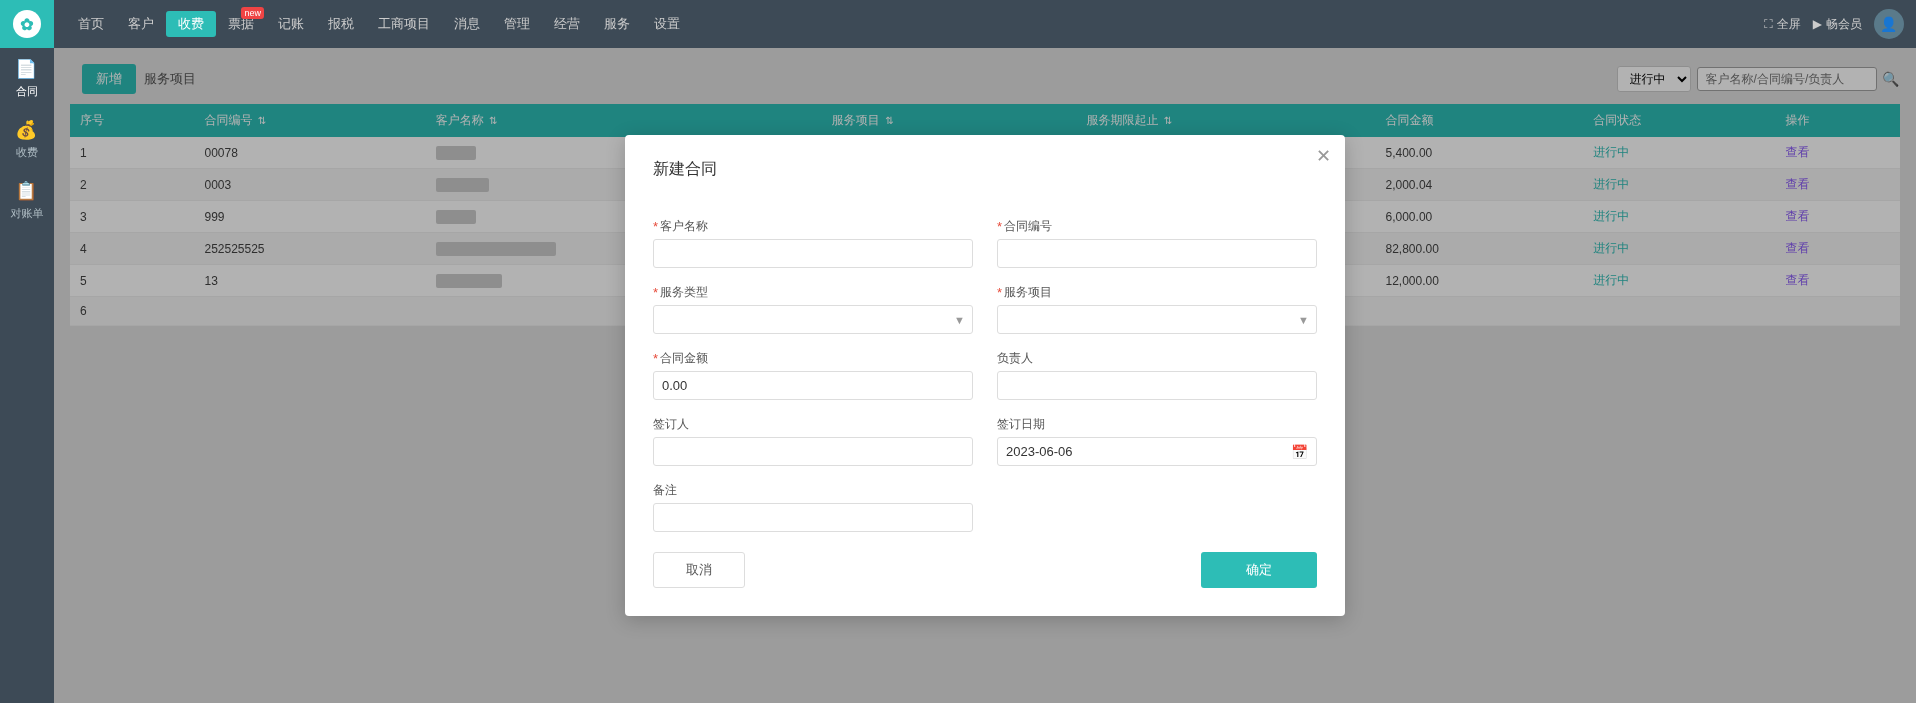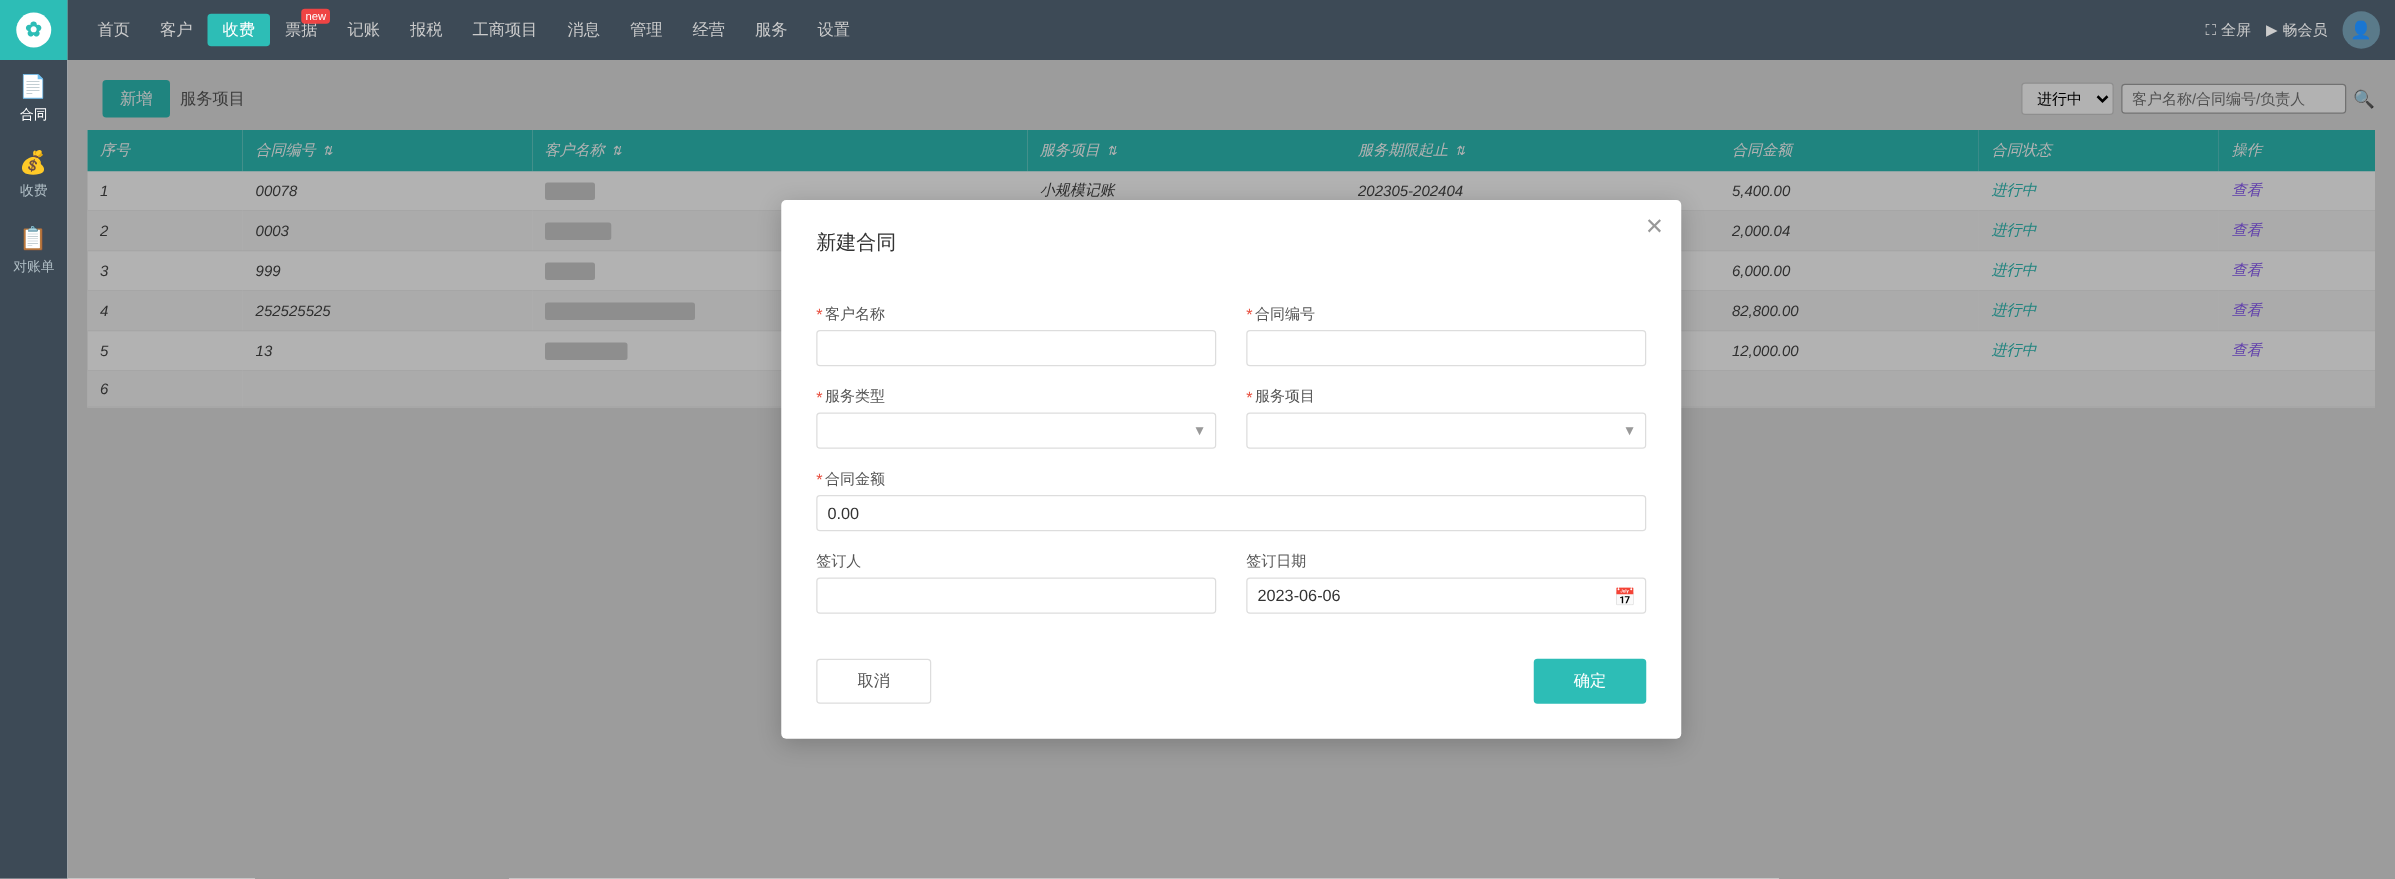--- a/index.html
+++ b/index.html
@@ -175,21 +175,20 @@
       color: #666;
       font-size: 14px;
     }
 
     
     .data-table {
       width: 100%;
       border-collapse: collapse;
       background: white;
       font-size: 12px;
-      font-style: italic;
     }
     .data-table thead tr {
       background: #2dbdb6;
       color: white;
     }
     .data-table thead th {
       padding: 8px 10px;
       text-align: left;
       font-weight: normal;
       white-space: nowrap;
@@ -326,21 +325,21 @@
     .btn-cancel {
       padding: 8px 32px;
       border: 1px solid #ddd;
       background: white;
       border-radius: 3px;
       cursor: pointer;
       font-size: 13px;
       color: #555;
     }
     .btn-confirm {
-      padding: 8px 32px;
+      padding: 8px 45px;
       border: none;
       background: #2dbdb6;
       border-radius: 3px;
       cursor: pointer;
       font-size: 13px;
       color: white;
     }
   </style>
 </head>
 <body>
@@ -545,20 +544,26 @@
         </div>
 
         <div class="form-row">
           <div class="form-group">
             <label class="form-label">
               <span class="required-star">*</span>
               <span>合同金额</span>
             </label>
             <input class="form-input" type="text" value="0.00" style="">
           </div>
+          <div class="form-group">
+            <label class="form-label">
+              <span>负责人</span>
+            </label>
+            <input class="form-input" type="text" style="">
+          </div>
         </div>
 
         <div class="form-row">
           <div class="form-group">
             <label class="form-label">
               <span>签订人</span>
             </label>
             <input class="form-input" type="text" style="">
           </div>
           <div class="form-group">
@@ -566,20 +571,26 @@
               <span>签订日期</span>
             </label>
             <div style="position:relative;">
               <input class="form-input" type="text" value="2023-06-06" style="">
               <span class="calendar-icon">📅</span>
             </div>
           </div>
         </div>
 
         <div class="form-row">
+          <div class="form-group">
+            <label class="form-label">
+              <span>备注</span>
+            </label>
+            <input class="form-input" type="text" style="">
+          </div>
           <div class="form-group"></div>
         </div>
 
         <div class="modal-footer">
           <button class="btn-cancel">取消</button>
           <button class="btn-confirm">确定</button>
         </div>
       </div>
     </div>
   </div>

